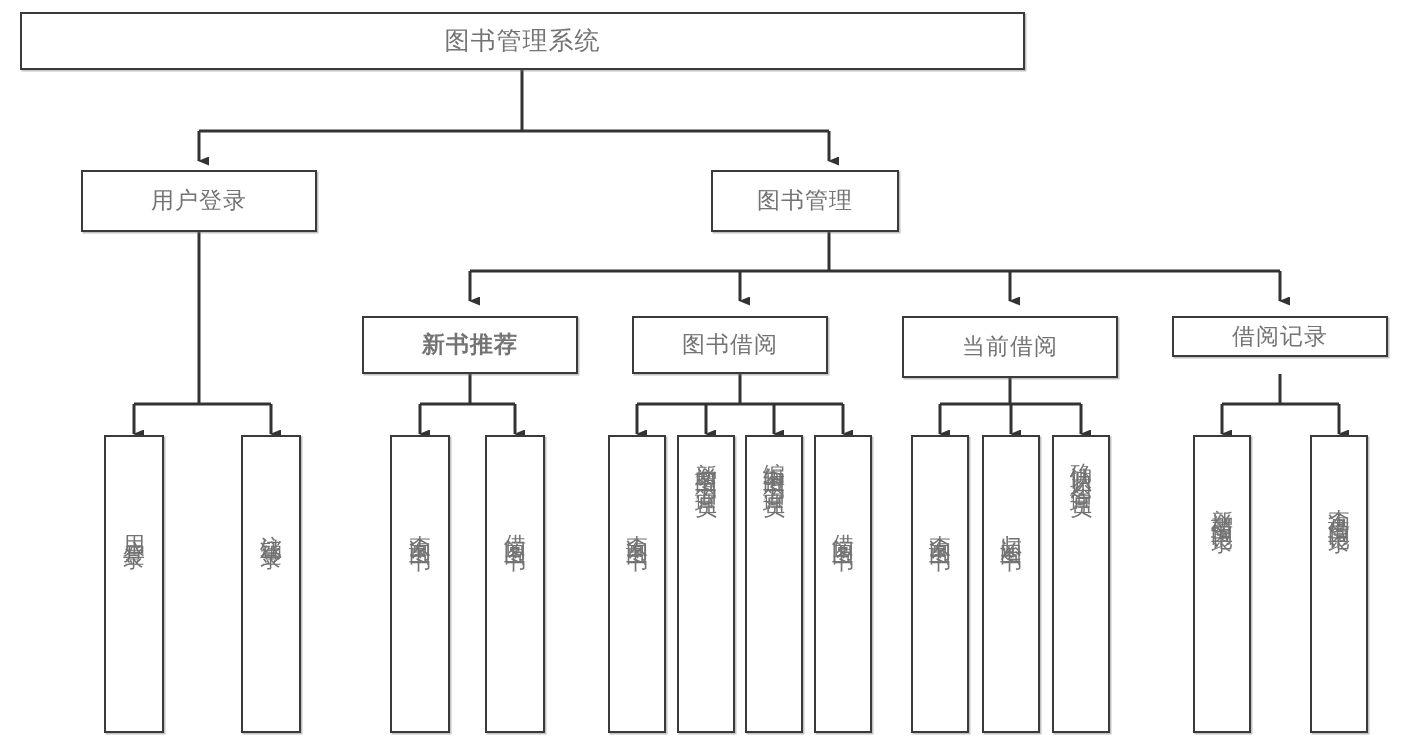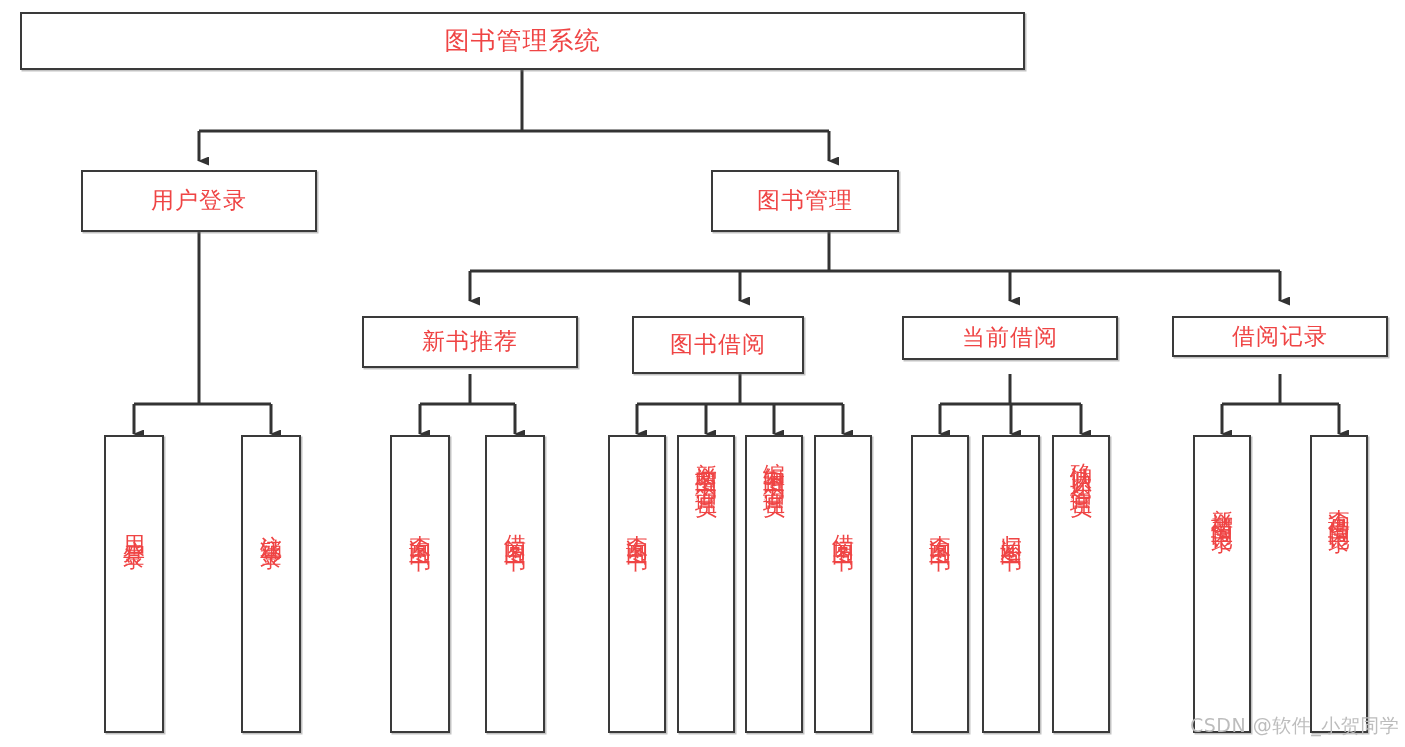--- a/index.html
+++ b/index.html
@@ -30,21 +30,21 @@
     box-sizing: border-box;
     background: #ffffff;
     border: 2px solid #3a3a3a;
     box-shadow: 1.5px 1.5px 0 rgba(120,120,120,0.45);
     display: flex;
     align-items: center;
     justify-content: center;
     overflow: hidden;
   }
   .node-label {
-    color: #ef4444;
+    color: #737373;
     letter-spacing: 1px;
     line-height: 1.18;
     text-align: center;
     white-space: nowrap;
   }
   .node.level-1 .node-label { font-size: 25px; }
   .node.level-2 .node-label { font-size: 23px; }
   .node.level-3 .node-label { font-size: 23px; }
   .node.leaf {
     align-items: flex-start;
@@ -127,27 +127,27 @@
   <div id="node-layer">
       <div class="node level-1" style="left: 20px; top: 12px; width: 1005px; height: 58px;">
         <span class="node-label">图书管理系统</span>
       </div>
       <div class="node level-2" style="left: 81px; top: 170px; width: 236px; height: 62px;">
         <span class="node-label">用户登录</span>
       </div>
       <div class="node level-2" style="left: 711px; top: 170px; width: 188px; height: 62px;">
         <span class="node-label">图书管理</span>
       </div>
-      <div class="node level-3" style="left: 362px; top: 316px; width: 216px; height: 52px;">
+      <div class="node level-3" style="left: 362px; top: 316px; width: 216px; height: 58px; font-weight: bold;">
         <span class="node-label">新书推荐</span>
       </div>
-      <div class="node level-3" style="left: 632px; top: 316px; width: 172px; height: 58px;">
+      <div class="node level-3" style="left: 632px; top: 316px; width: 196px; height: 58px;">
         <span class="node-label">图书借阅</span>
       </div>
-      <div class="node level-3" style="left: 902px; top: 316px; width: 216px; height: 44px;">
+      <div class="node level-3" style="left: 902px; top: 316px; width: 216px; height: 62px;">
         <span class="node-label">当前借阅</span>
       </div>
       <div class="node level-3" style="left: 1172px; top: 316px; width: 216px; height: 41px;">
         <span class="node-label">借阅记录</span>
       </div>
       <div class="node level-4 leaf short" style="left: 104px; top: 435px; width: 60px; height: 298px;">
         <span class="node-label">用户登录</span>
       </div>
       <div class="node level-4 leaf short" style="left: 241px; top: 435px; width: 60px; height: 298px;">
         <span class="node-label">注销登录</span>
@@ -180,15 +180,14 @@
         <span class="node-label">确认归还（管理员）</span>
       </div>
       <div class="node level-4 leaf medium" style="left: 1193px; top: 435px; width: 58px; height: 298px;">
         <span class="node-label">新增借阅记录</span>
       </div>
       <div class="node level-4 leaf medium" style="left: 1310px; top: 435px; width: 58px; height: 298px;">
         <span class="node-label">查询借阅记录</span>
       </div>
     </div>
 
-  <div id="watermark" style="left: 1190px; top: 713px; color: rgb(189, 189, 189);">CSDN @软件_小贺同学</div>
 
 </div>
 
 </body></html>

